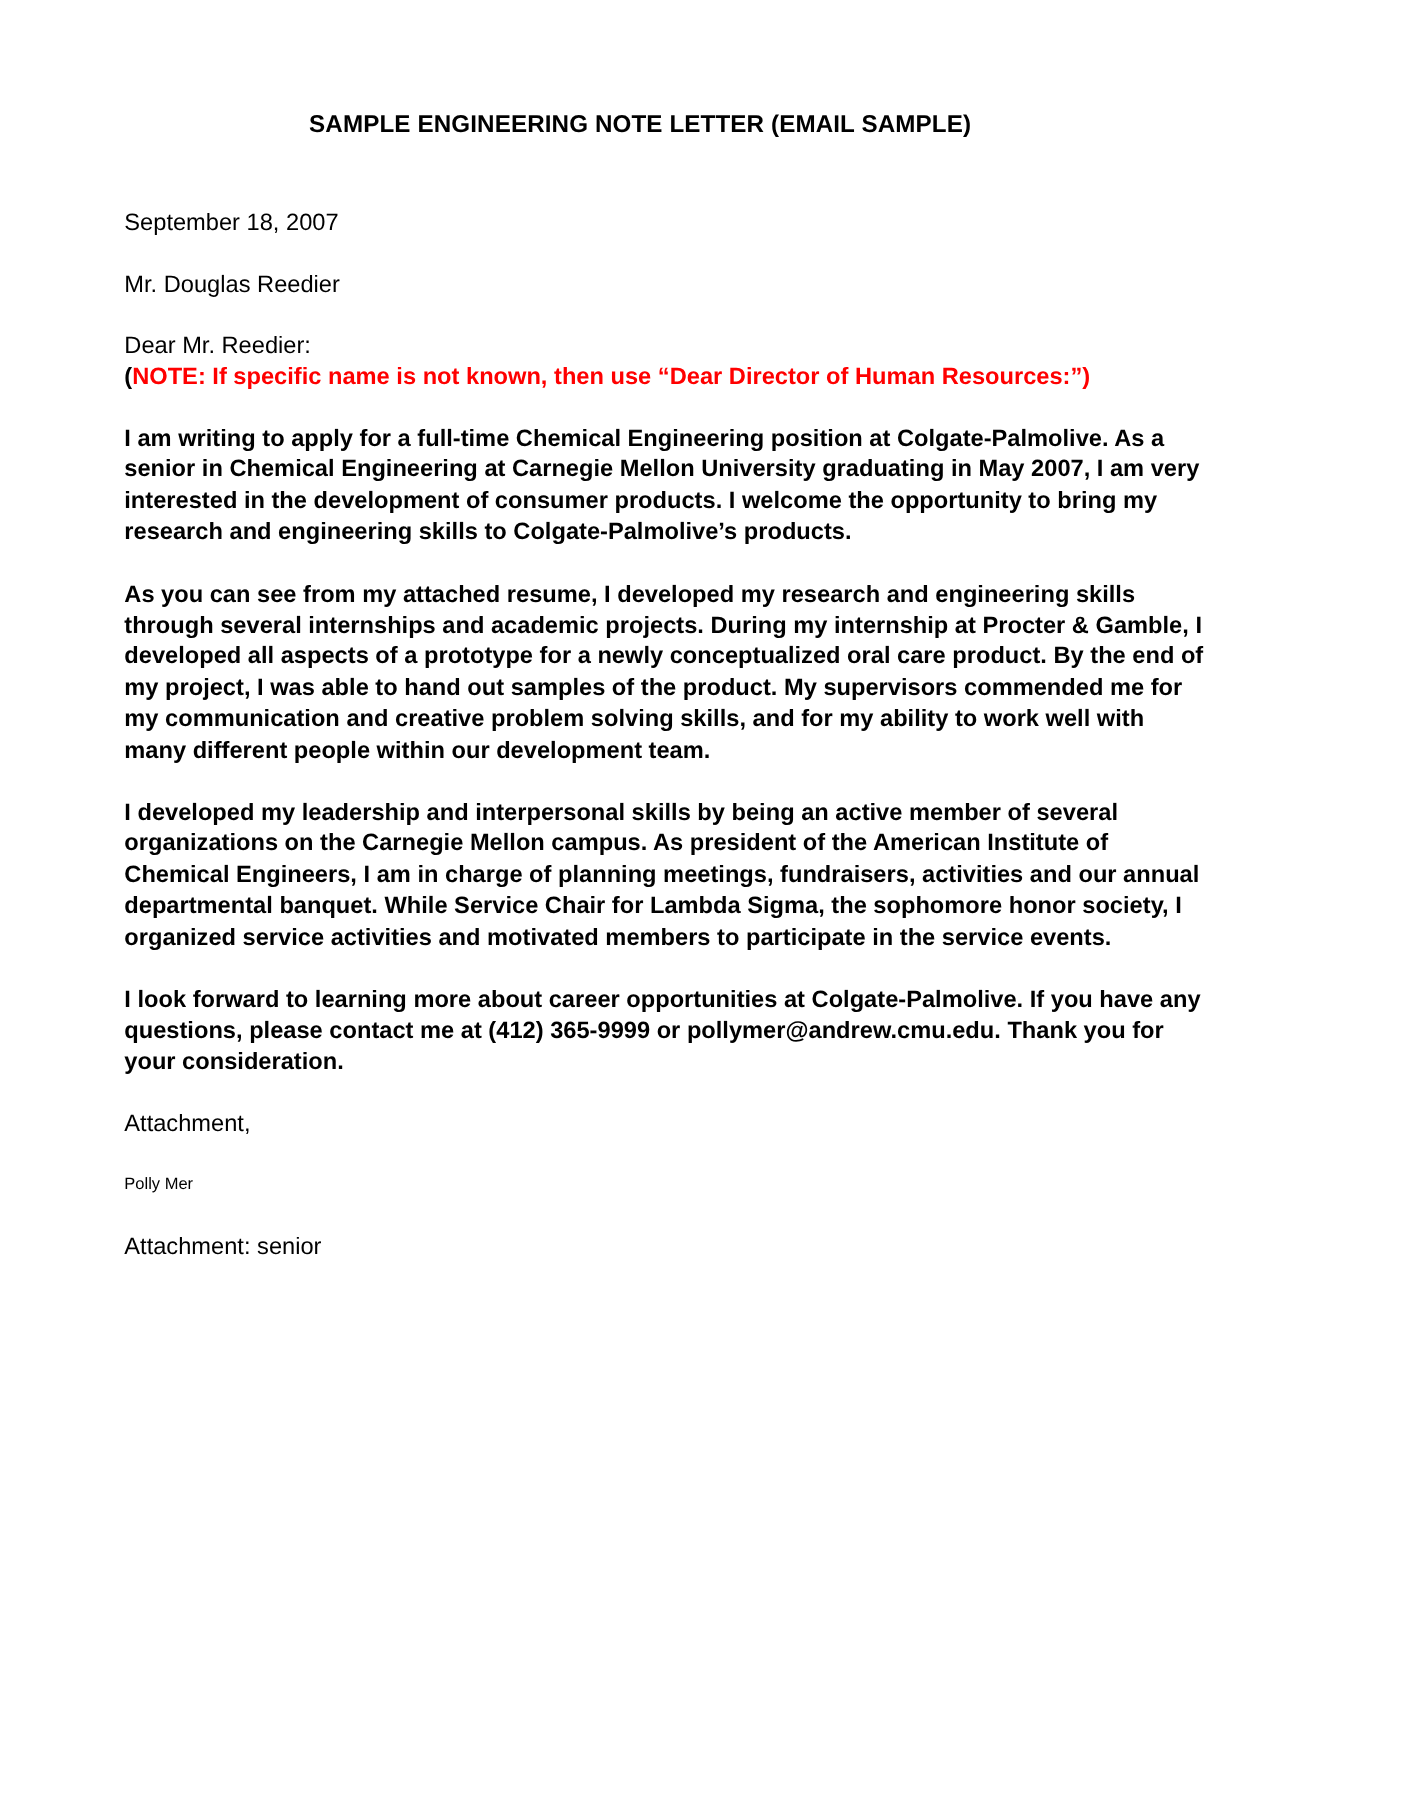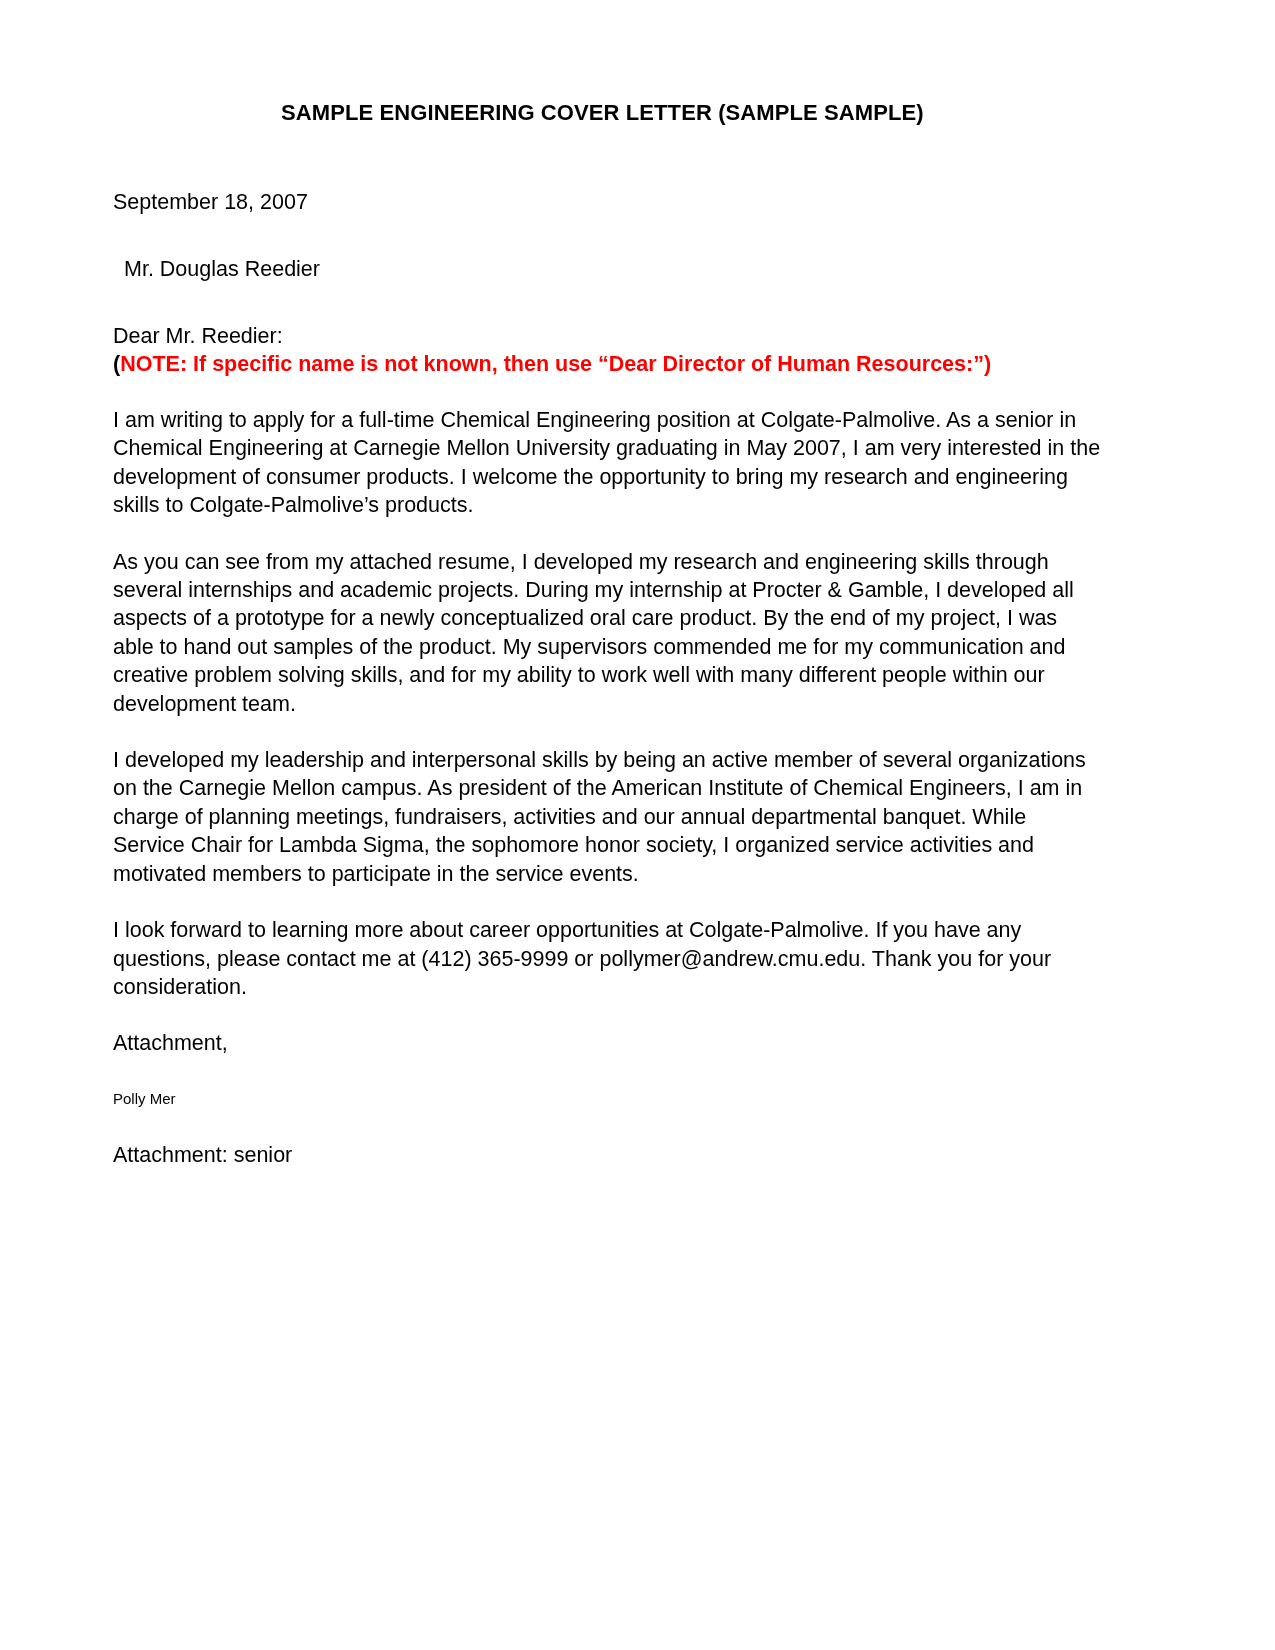--- a/index.html
+++ b/index.html
@@ -37,21 +37,21 @@
   }
   .date-line {
     font-size: 21.5px;
     line-height: 28px;
     margin: 0;
     padding-top: 62px;
   }
   .addr-block {
     font-size: 21.5px;
     line-height: 28px;
-    margin: 11px;
+    margin: 0;
     padding-top: 28px;
   }
   .addr-block div {
     white-space: nowrap;
   }
   .salutation-block {
     padding-top: 28px;
   }
   .salutation {
     font-size: 21.5px;
@@ -70,20 +70,21 @@
   .note-red {
     color: #FF0000;
   }
   .body-para {
     font-size: 21.5px;
     line-height: 28.4px;
     margin: 0;
     padding-top: 28px;
     text-align: left;
     width: 988px;
+    font-weight: bold;
   }
   .closing-line {
     font-size: 21.5px;
     line-height: 28px;
     margin: 0;
     padding-top: 28px;
     white-space: nowrap;
   }
   .sig-name {
     font-size: 15px;
@@ -99,21 +100,21 @@
     padding-top: 28px;
     white-space: nowrap;
   }
 </style>
 </head>
 <body>
 
 <div class="page">
   <div class="sheet">
 
-    <h1 class="doc-title">SAMPLE ENGINEERING COVER LETTER (SAMPLE SAMPLE)</h1>
+    <h1 class="doc-title">SAMPLE ENGINEERING NOTE LETTER (EMAIL SAMPLE)</h1>
 
     <p class="date-line">September 18, 2007</p>
 
     <div class="addr-block">
       <div>Mr. Douglas Reedier</div>
     </div>
 
     <div class="salutation-block">
       <p class="salutation">Dear Mr. Reedier:</p>
       <p class="note-line"><span>(</span><span class="note-red">NOTE: If specific name is not known, then use “Dear Director of Human Resources:”)</span></p>

